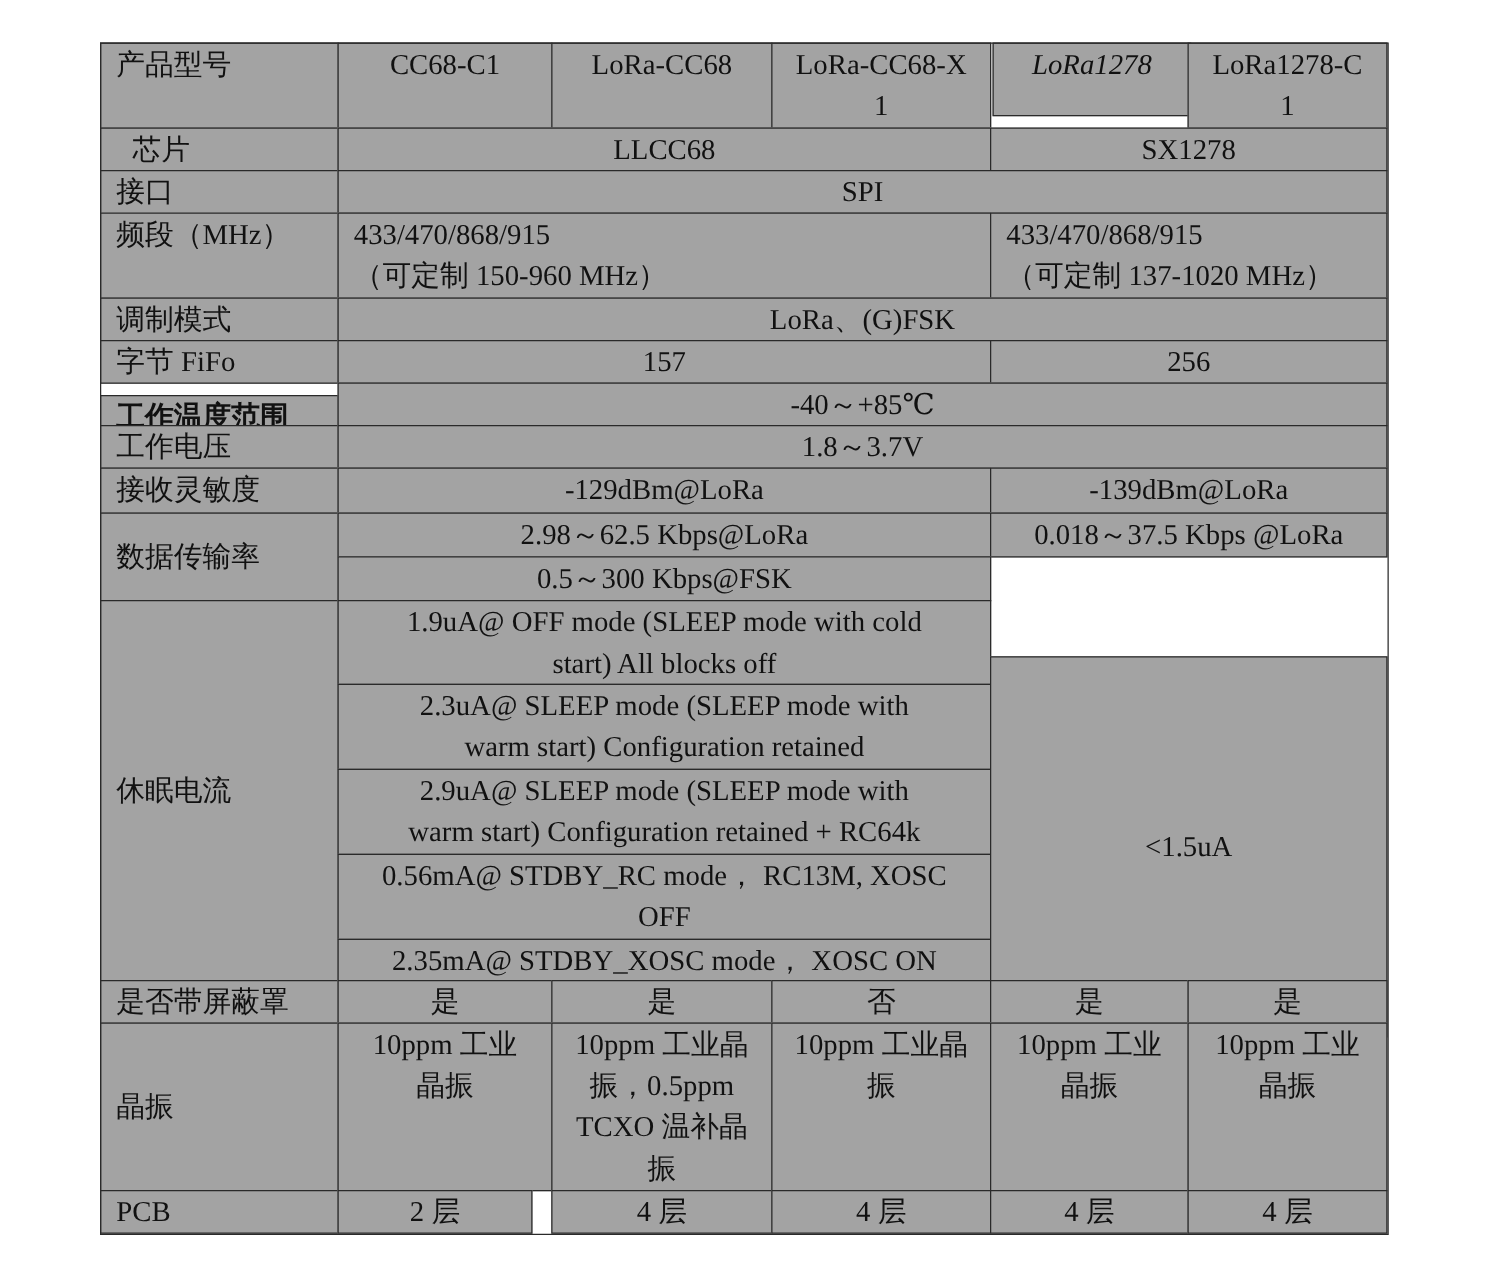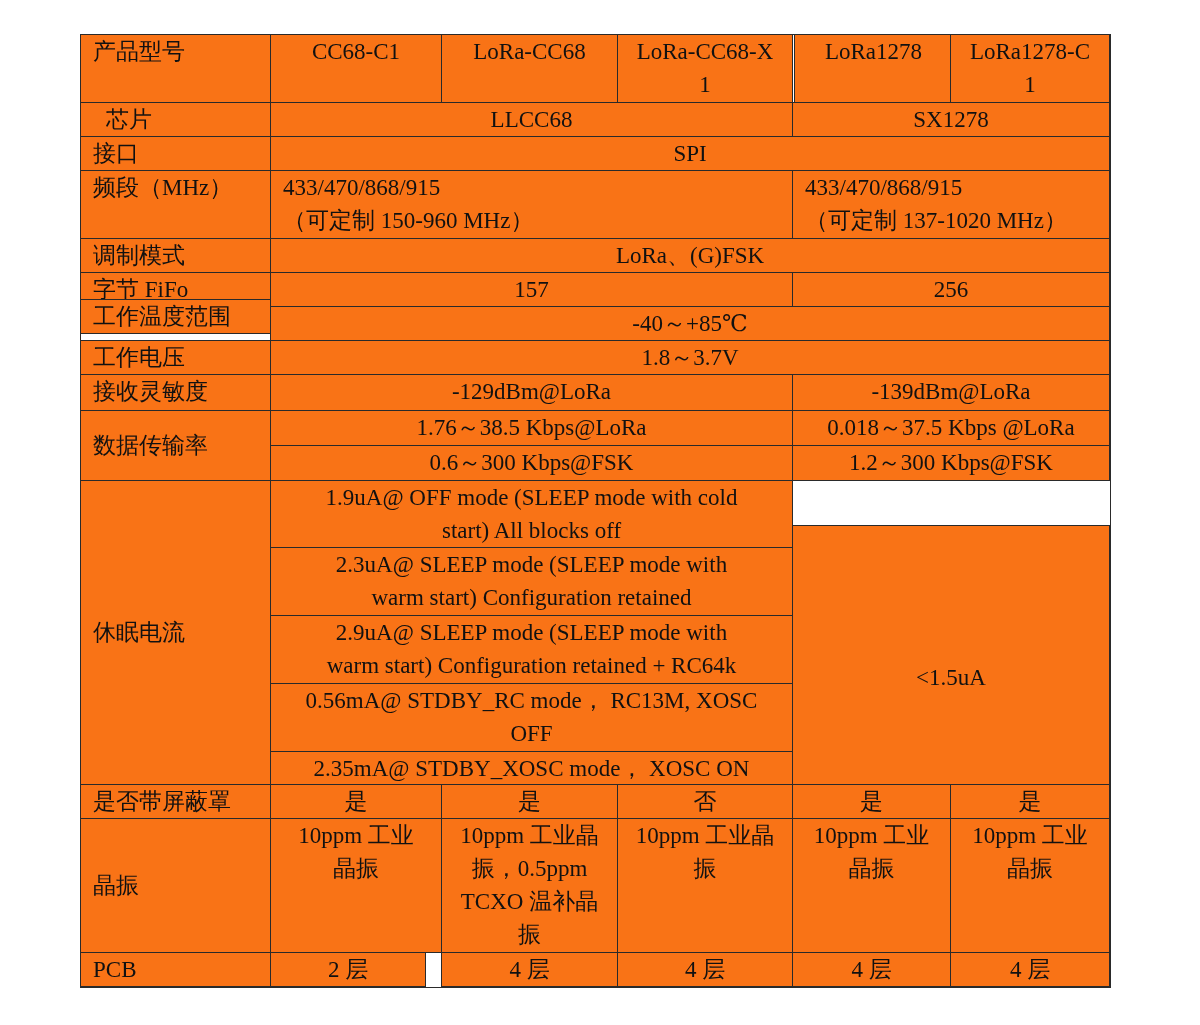--- a/index.html
+++ b/index.html
@@ -1,21 +1,21 @@
 <!DOCTYPE html>
 <html><head>
 <meta charset="utf-8">
 <style>
   html, body { margin: 0; padding: 0; background: #ffffff; }
   body { width: 1200px; height: 1025px; position: relative; overflow: hidden;
          font-family: "Liberation Serif", "DejaVu Serif", serif; color: #111; }
   .tbl { position: absolute; left: 0; top: 0; width: 1200px; height: 1025px; }
   .c { position: absolute; box-sizing: border-box; border: 1px solid #2a2a2a;
        margin-left: -1px; margin-top: -1px; font-size: 23px; line-height: 33px;
-       padding: 0 6px; overflow: hidden; background: #f97316; }
+       padding: 0 6px; overflow: hidden; background: #a3a3a3; }
   .c.center { text-align: center; }
   .c.left { text-align: left; padding-left: 12px; }
   .c.vmid { display: flex; align-items: center; }
   .c.vmid.center { justify-content: center; margin-top: 44px; }
   .c .txt { white-space: pre-line; display: block; width: 100%; }
   .outer { position: absolute; left: 80px; top: 34px; width: 1031px; height: 954px;
            border: 1.5px solid #2a2a2a; box-sizing: border-box; pointer-events: none; }
 </style>
 </head>
 <body>
@@ -28,21 +28,21 @@
   <div class="c center" style="left:271px;top:35px;width:172px;height:69px;">
       <span class="txt">CC68-C1</span>
     </div>
   <div class="c center" style="left:442px;top:35px;width:177px;height:69px;">
       <span class="txt">LoRa-CC68</span>
     </div>
   <div class="c center" style="left:618px;top:35px;width:176px;height:69px;">
       <span class="txt">LoRa-CC68-X
 1</span>
     </div>
-  <div class="c center" style="left:795px;top:35px;width:159px;height:69px;">
+  <div class="c center" style="left:795px;top:35px;width:159px;height:59px;font-style:italic;">
       <span class="txt">LoRa1278</span>
     </div>
   <div class="c center" style="left:951px;top:35px;width:160px;height:69px;">
       <span class="txt">LoRa1278-C
 1</span>
     </div>
 
   <div class="c left" style="left:81px;top:103px;width:191px;height:35px;padding-left:25px;">
       <span class="txt">芯片</span>
     </div>
@@ -82,21 +82,21 @@
   <div class="c left" style="left:81px;top:273px;width:191px;height:35px;">
       <span class="txt">字节 FiFo</span>
     </div>
   <div class="c center" style="left:271px;top:273px;width:523px;height:35px;">
       <span class="txt">157</span>
     </div>
   <div class="c center" style="left:793px;top:273px;width:318px;height:35px;">
       <span class="txt">256</span>
     </div>
 
-  <div class="c left" style="left:81px;top:300px;width:191px;height:35px;">
+  <div class="c left" style="left:81px;top:317px;width:191px;height:35px;font-weight:bold;">
       <span class="txt">工作温度范围</span>
     </div>
   <div class="c center" style="left:271px;top:307px;width:840px;height:35px;">
       <span class="txt">-40～+85℃</span>
     </div>
 
   <div class="c left" style="left:81px;top:341px;width:191px;height:35px;">
       <span class="txt">工作电压</span>
     </div>
   <div class="c center" style="left:271px;top:341px;width:840px;height:35px;">
@@ -110,30 +110,27 @@
       <span class="txt">-129dBm@LoRa</span>
     </div>
   <div class="c center" style="left:793px;top:375px;width:318px;height:37px;">
       <span class="txt">-139dBm@LoRa</span>
     </div>
 
   <div class="c left vmid" style="left:81px;top:411px;width:191px;height:71px;">
       <span class="txt">数据传输率</span>
     </div>
   <div class="c center" style="left:271px;top:411px;width:523px;height:36px;">
-      <span class="txt">1.76～38.5 Kbps@LoRa</span>
+      <span class="txt">2.98～62.5 Kbps@LoRa</span>
     </div>
   <div class="c center" style="left:793px;top:411px;width:318px;height:36px;">
       <span class="txt">0.018～37.5 Kbps @LoRa</span>
     </div>
   <div class="c center" style="left:271px;top:446px;width:523px;height:36px;">
-      <span class="txt">0.6～300 Kbps@FSK</span>
-    </div>
-  <div class="c center" style="left:793px;top:446px;width:318px;height:36px;">
-      <span class="txt">1.2～300 Kbps@FSK</span>
+      <span class="txt">0.5～300 Kbps@FSK</span>
     </div>
 
   <div class="c left vmid" style="left:81px;top:481px;width:191px;height:305px;">
       <span class="txt">休眠电流</span>
     </div>
   <div class="c center" style="left:271px;top:481px;width:523px;height:68px;">
       <span class="txt">1.9uA@ OFF mode (SLEEP mode with cold
 start) All blocks off</span>
     </div>
   <div class="c center" style="left:271px;top:548px;width:523px;height:69px;">

